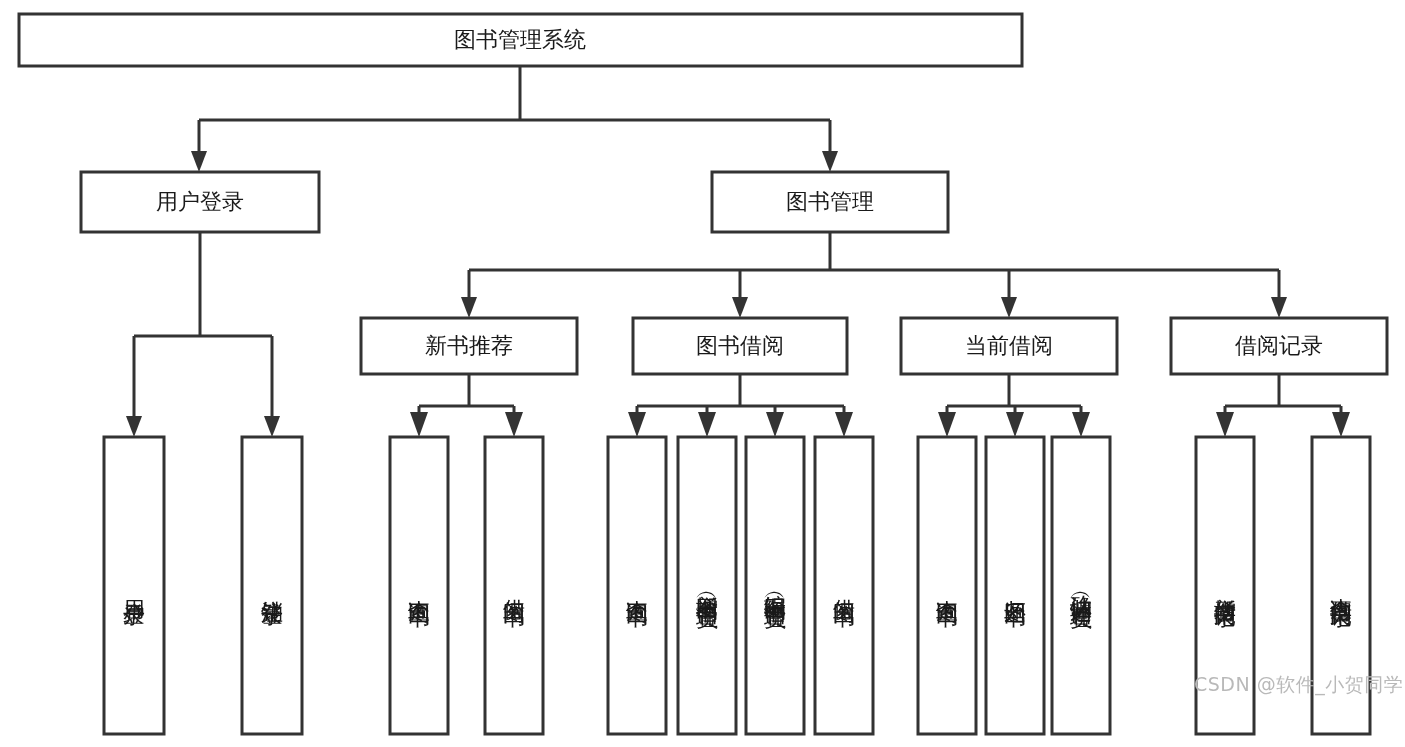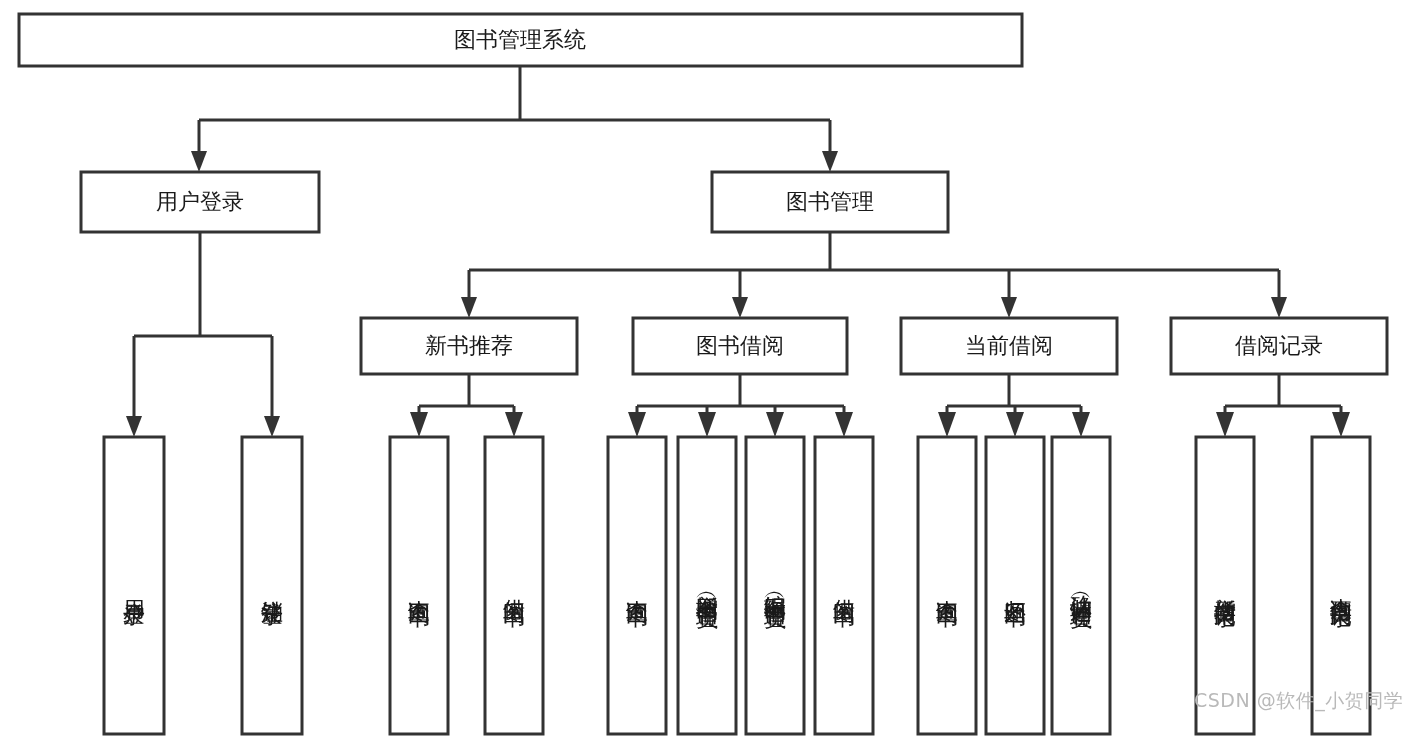--- a/index.html
+++ b/index.html
@@ -196,15 +196,15 @@
   <div class="leaf-label" style="left:608px; top:437px; width:58px; height:297px;">查询图书</div>
   <div class="leaf-label" style="left:678px; top:437px; width:58px; height:297px;">新增图书（管理员）</div>
   <div class="leaf-label" style="left:746px; top:437px; width:58px; height:297px;">编辑图书（管理员）</div>
   <div class="leaf-label" style="left:815px; top:437px; width:58px; height:297px;">借阅图书</div>
   <div class="leaf-label" style="left:918px; top:437px; width:58px; height:297px;">查询图书</div>
   <div class="leaf-label" style="left:986px; top:437px; width:58px; height:297px;">归还图书</div>
   <div class="leaf-label" style="left:1052px; top:437px; width:58px; height:297px;">确认归还（管理员）</div>
   <div class="leaf-label" style="left:1196px; top:437px; width:58px; height:297px;">新增借阅记录</div>
   <div class="leaf-label" style="left:1312px; top:437px; width:58px; height:297px;">查询借阅记录</div>
 
-  <div class="watermark" style="left:1194px; top:688px;">CSDN @软件_小贺同学</div>
+  <div class="watermark" style="left:1194px; top:672px;">CSDN @软件_小贺同学</div>
 
 </div>
 
 </body></html>

